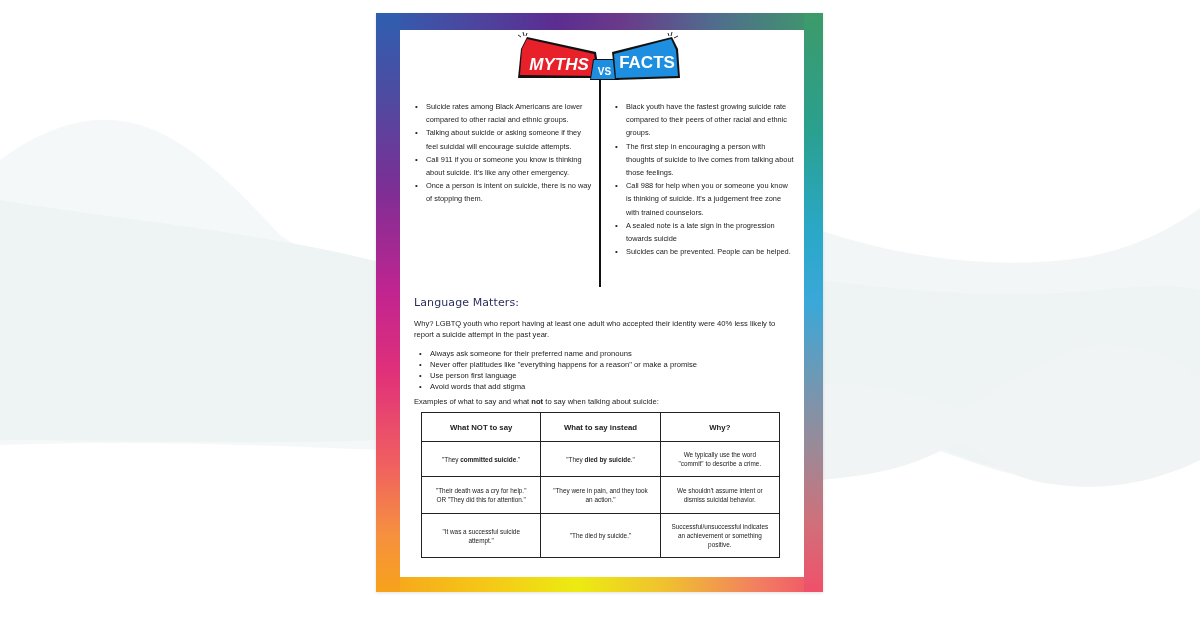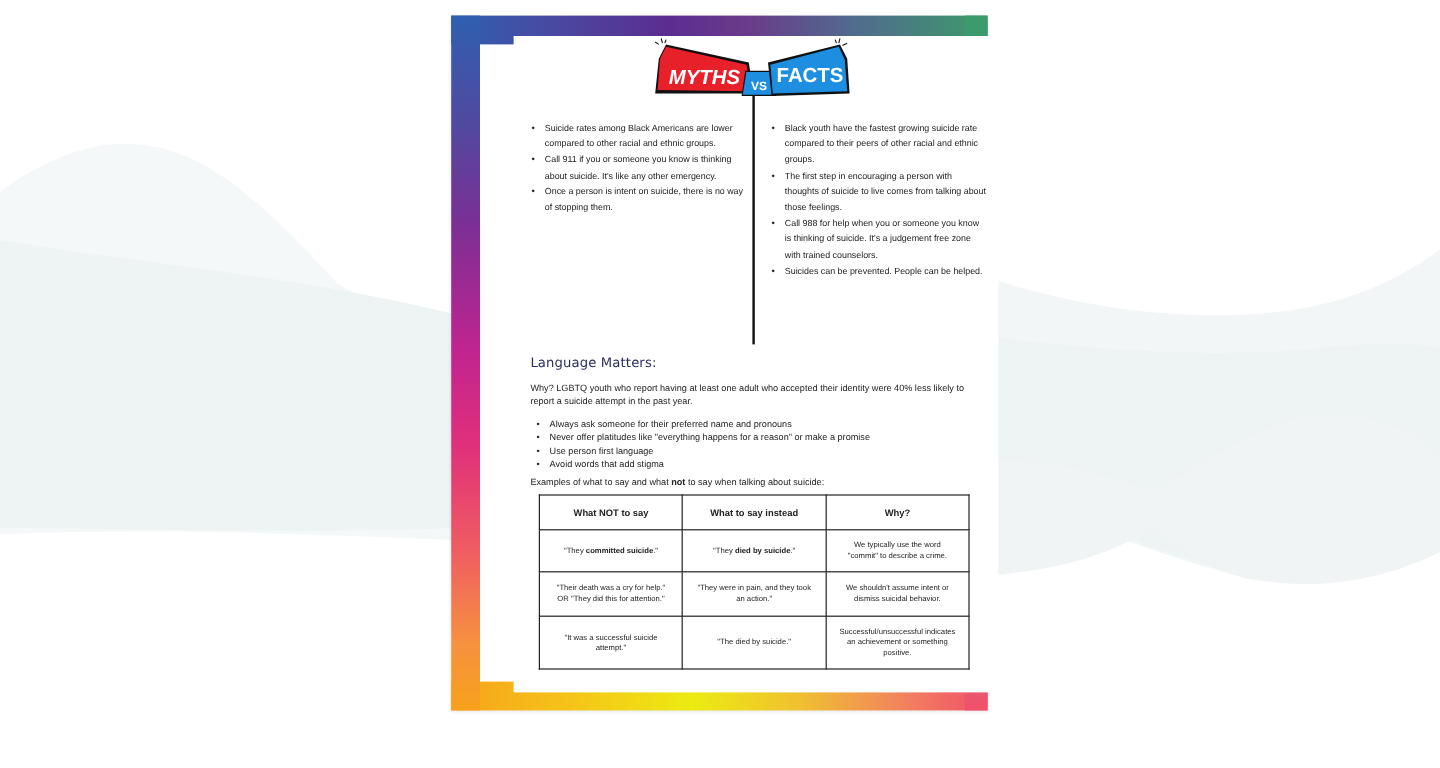--- a/index.html
+++ b/index.html
@@ -20,21 +20,21 @@
     background: linear-gradient(to right, #2f5fb0 0%, #4a48a0 20%, #5b2d91 40%, #6a3a8a 55%, #516b8e 75%, #3d9a6a 100%); }
   .frame .edge-bottom { left: 0; bottom: 0; width: 100%; height: 24px;
     background: linear-gradient(to right, #f7a21b 0%, #f5c818 25%, #eceb12 45%, #f0c030 65%, #f28060 85%, #f0506a 100%); }
   .frame .edge-left { left: 0; top: 0; width: 24px; height: 100%;
     background: linear-gradient(to bottom, #2f5fb0 0%, #4f4aa0 15%, #7b2f95 30%, #c02490 48%, #e0307a 62%, #f06060 78%, #f69040 90%, #f7a21b 100%); }
   .frame .edge-right { right: 0; top: 0; width: 19px; height: 100%;
     background: linear-gradient(to bottom, #3d9a6a 0%, #2aa08e 20%, #2aa8c8 38%, #3aa8d8 50%, #6a9ab8 62%, #9a8a98 75%, #d0707a 88%, #f0506a 100%); }
 
   .page {
     position: absolute; left: 24px; top: 17px; width: 404px; height: 547px;
-    background: #ffffff; overflow: hidden; margin-left: 28px;
+    background: #ffffff; overflow: hidden;
   }
 
   
   .banner { position: absolute; left: 114px; top: 0; width: 170px; height: 70px; }
   .banner svg { width: 170px; height: 70px; }
 
   .divider { position: absolute; left: 199px; top: 50px; width: 2px; height: 207px; background: #111; }
 
   .col { position: absolute; top: 70px; width: 180px; font-size: 7.4px; line-height: 13.2px; color: #222; }
   .col-left { left: 14px; }
@@ -107,30 +107,32 @@
         <polygon points="100,24 157,9 162,20 164,46 102,48" fill="#1e8fe0"></polygon>
         <text x="133" y="38" text-anchor="middle" font-family="Liberation Sans, sans-serif" font-weight="bold" font-size="17" fill="#ffffff">FACTS</text>
       </svg>
     </div>
 
     <div class="divider"></div>
 
     <div class="col col-left">
       <ul>
         <li>Suicide rates among Black Americans are lower compared to other racial and ethnic groups.</li>
+        <li>Talking about suicide or asking someone if they feel suicidal will encourage suicide attempts.</li>
         <li>Call 911 if you or someone you know is thinking about suicide. It's like any other emergency.</li>
         <li>Once a person is intent on suicide, there is no way of stopping them.</li>
       </ul>
     </div>
 
     <div class="col col-right">
       <ul>
         <li>Black youth have the fastest growing suicide rate compared to their peers of other racial and ethnic groups.</li>
         <li>The first step in encouraging a person with thoughts of suicide to live comes from talking about those feelings.</li>
         <li>Call 988 for help when you or someone you know is thinking of suicide. It's a judgement free zone with trained counselors.</li>
+        <li>A sealed note is a late sign in the progression towards suicide</li>
         <li>Suicides can be prevented. People can be helped.</li>
       </ul>
     </div>
 
     <h2 class="lang-heading">Language Matters:</h2>
     <p class="lang-para">Why? LGBTQ youth who report having at least one adult who accepted their identity were 40% less likely to report a suicide attempt in the past year.</p>
 
     <ul class="tips">
       <li>Always ask someone for their preferred name and pronouns</li>
       <li>Never offer platitudes like "everything happens for a reason" or make a promise</li>

